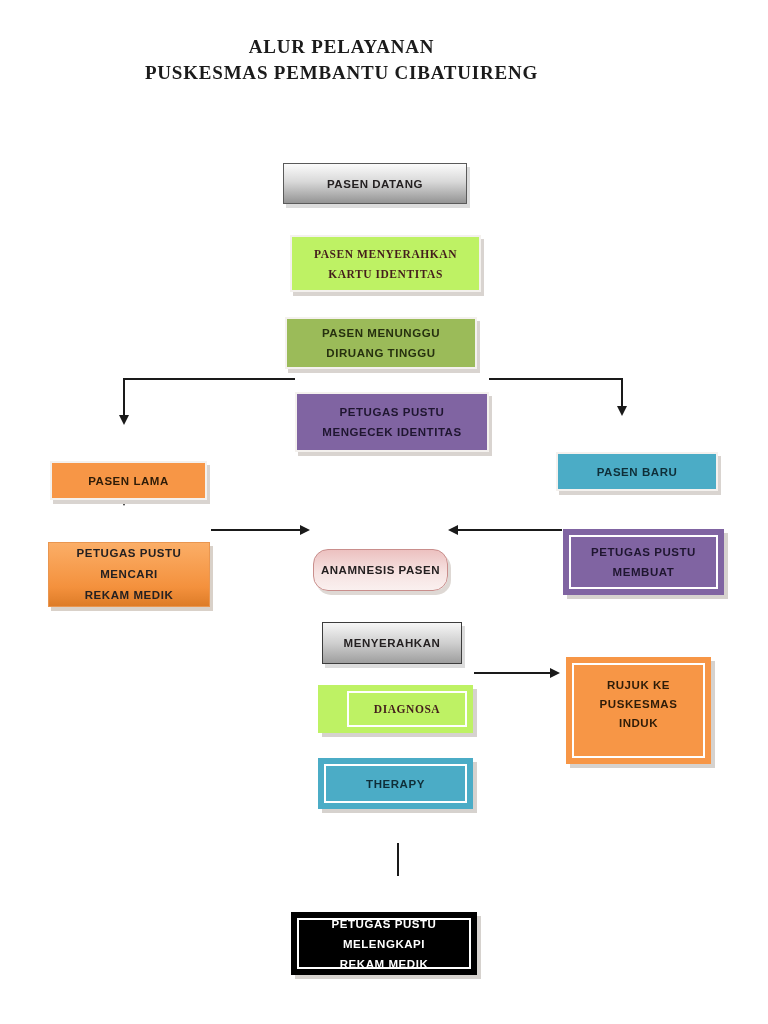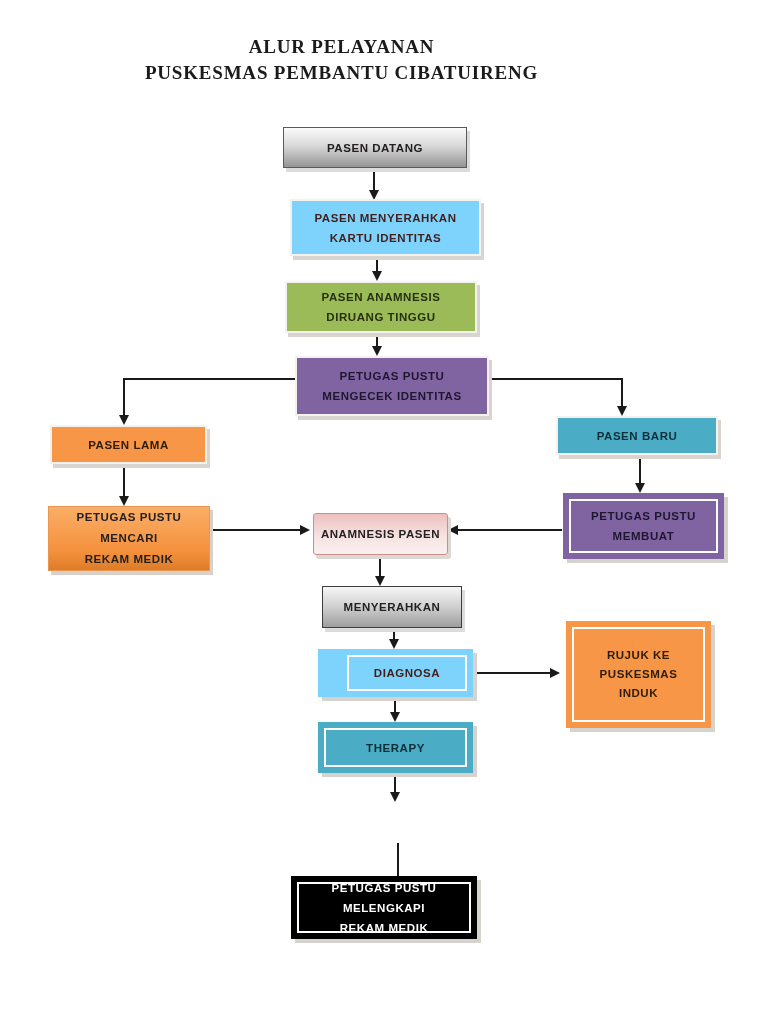--- a/index.html
+++ b/index.html
@@ -3,40 +3,40 @@
 <meta charset="utf-8">
 <style>
   html,body{margin:0;padding:0;background:#ffffff;}
   #page{position:relative;width:768px;height:1024px;background:#ffffff;overflow:hidden;
         font-family:"Liberation Sans",sans-serif;}
   #title{position:absolute;top:34px;left:0;width:683px;text-align:center;
          font-family:"Liberation Serif",serif;font-weight:600;font-size:19px;
          letter-spacing:0.8px;color:#1b1b1b;line-height:26px;}
   .node{position:absolute;display:flex;flex-direction:column;align-items:center;justify-content:center;
         text-align:center;font-weight:bold;font-size:11.5px;letter-spacing:0.55px;color:#242021;
-        line-height:20px;box-sizing:border-box;}
+        line-height:20px;box-sizing:border-box;margin-top:36px;}
   .flat{border:2px solid #f4f1ee;box-shadow:3px 4px 0 #d9d4d0;}
   .gray1{background:linear-gradient(180deg,#fbfbfb 0%,#d9d9d9 45%,#949494 100%);
          border:1px solid #5a5a5a;box-shadow:3px 4px 0 #dcdcdc;}
   .gray2{background:linear-gradient(180deg,#f6f6f6 0%,#cfcfcf 50%,#9e9e9e 100%);
          border:1px solid #3c3c3c;box-shadow:3px 4px 0 #dcdcdc;}
-  .red{background:#7dd3fc;color:#441e1c;}
+  .red{background:#bef264;color:#441e1c;font-family:Liberation Serif, serif;}
   .green{background:#9bbb59;color:#26300f;}
   .purple{background:#8064a2;color:#1f1630;}
   .orange{background:#f79646;color:#2e1c08;}
   .teal{background:#4bacc6;color:#0f2e38;}
   .blue{background:#4f81bd;color:#101f33;}
   .pink{background:linear-gradient(180deg,#ecc1c0 0%,#f6e2e1 55%,#faf0ef 100%);
-        border:1px solid #c98e8c;border-radius:3px;box-shadow:3px 4px 0 #ded8d4;}
+        border:1px solid #c98e8c;border-radius:15px;box-shadow:3px 4px 0 #ded8d4;}
   .og{background:linear-gradient(180deg,#fbae67 0%,#f4913d 70%,#dd7c28 100%);
       border:1px solid #e9965007;border:1px solid #e99650;box-shadow:3px 4px 0 #d9d1c9;}
   .dbl{padding:6px;box-shadow:4px 4px 0 #d6d2ce;}
   .dbl-inner{border:2px solid #ffffff;width:100%;height:100%;box-sizing:border-box;
              display:flex;flex-direction:column;align-items:center;justify-content:center;}
-  .dbl-inner.topalign{justify-content:flex-start;padding-top:17px;line-height:19px;}
+  .dbl-inner.topalign{justify-content:flex-start;padding-top:11px;line-height:19px;}
   .black{background:#000000;color:#ffffff;}
   .black .dbl-inner{color:#ffffff;}
   #connectors{position:absolute;left:0;top:0;width:768px;height:1024px;pointer-events:none;}
   .lh21{line-height:21px;}
 </style>
 </head>
 <body>
 
 <div id="page">
 
@@ -84,21 +84,21 @@
   <div class="node gray1" style="left:283px;top:127px;width:184px;height:41px;">
     <span>PASEN DATANG</span>
   </div>
 
   <div class="node flat red" style="left:290px;top:199px;width:191px;height:57px;">
     <span>PASEN MENYERAHKAN</span>
     <span>KARTU IDENTITAS</span>
   </div>
 
   <div class="node flat green" style="left:285px;top:281px;width:192px;height:52px;">
-    <span>PASEN ANAMNESIS</span>
+    <span>PASEN MENUNGGU</span>
     <span>DIRUANG TINGGU</span>
   </div>
 
   <div class="node flat purple" style="left:295px;top:356px;width:194px;height:60px;">
     <span>PETUGAS PUSTU</span>
     <span>MENGECEK IDENTITAS</span>
   </div>
 
   <div class="node flat orange" style="left:50px;top:425px;width:157px;height:39px;">
     <span>PASEN LAMA</span>

